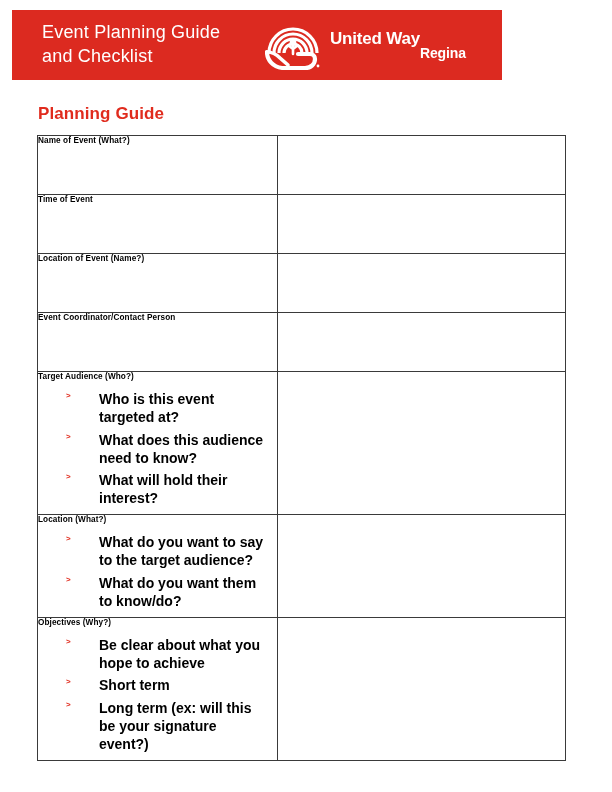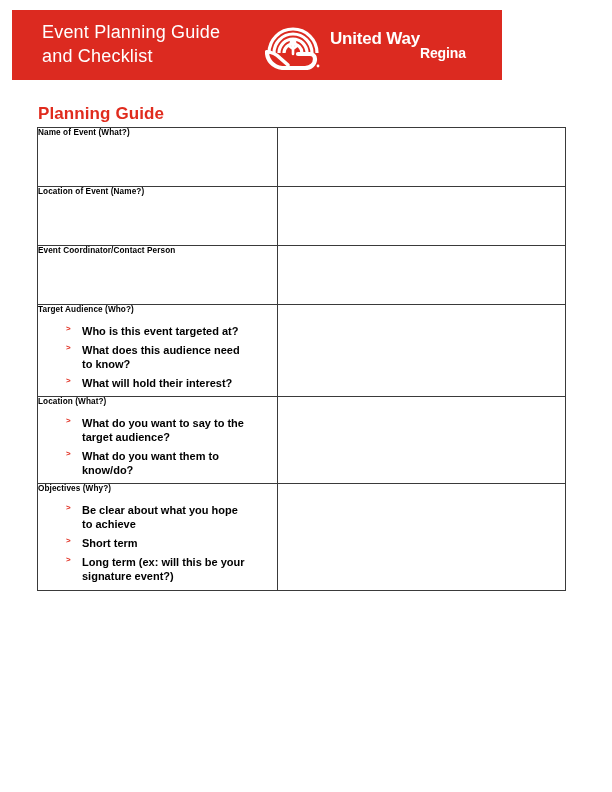--- a/index.html
+++ b/index.html
@@ -78,21 +78,21 @@
     color: #e02b1d;
     font-size: 17px;
     font-weight: bold;
     letter-spacing: 0.1px;
   }
 
   
   .guide-table {
     position: absolute;
     left: 37px;
-    top: 127px;
+    top: 135px;
     width: 528px;
     border-collapse: collapse;
     table-layout: fixed;
   }
   .guide-table td {
     border: 1px solid #3a3a3a;
     vertical-align: top;
     padding: 0;
   }
   .col-label { width: 240px; }
@@ -123,25 +123,26 @@
   .sub-item:last-child { margin-bottom: 0; }
   .chevron {
     color: #e02b1d;
     font-size: 8px;
     font-weight: bold;
     line-height: 1.25;
     flex: 0 0 auto;
     width: 16px;
   }
   .sub-text {
-    font-size: 11px;
+    font-size: 14px;
     font-weight: bold;
     color: #000000;
     line-height: 1.28;
     max-width: 168px;
+    margin-left: 17px;
   }
 
   .blank-cell { background: #ffffff; }
 </style>
 </head>
 <body>
 
 <div class="header-band">
   <div class="header-title">Event Planning Guide
 and Checklist</div>
@@ -179,20 +180,28 @@
       <tr>
         <td class="label-cell">
           <div class="label-text">Name of Event (What?)</div>
         </td>
         <td class="blank-cell">
           <div style="min-height: 44px; padding: 7px; font-size: 8.2px;"></div>
         </td>
       </tr>
       <tr>
         <td class="label-cell">
+          <div class="label-text">Time of Event</div>
+        </td>
+        <td class="blank-cell">
+          <div style="min-height: 44px; padding: 7px; font-size: 8.2px;"></div>
+        </td>
+      </tr>
+      <tr>
+        <td class="label-cell">
           <div class="label-text">Location of Event (Name?)</div>
         </td>
         <td class="blank-cell">
           <div style="min-height: 44px; padding: 7px; font-size: 8.2px;"></div>
         </td>
       </tr>
       <tr>
         <td class="label-cell">
           <div class="label-text">Event Coordinator/Contact Person</div>
         </td>

